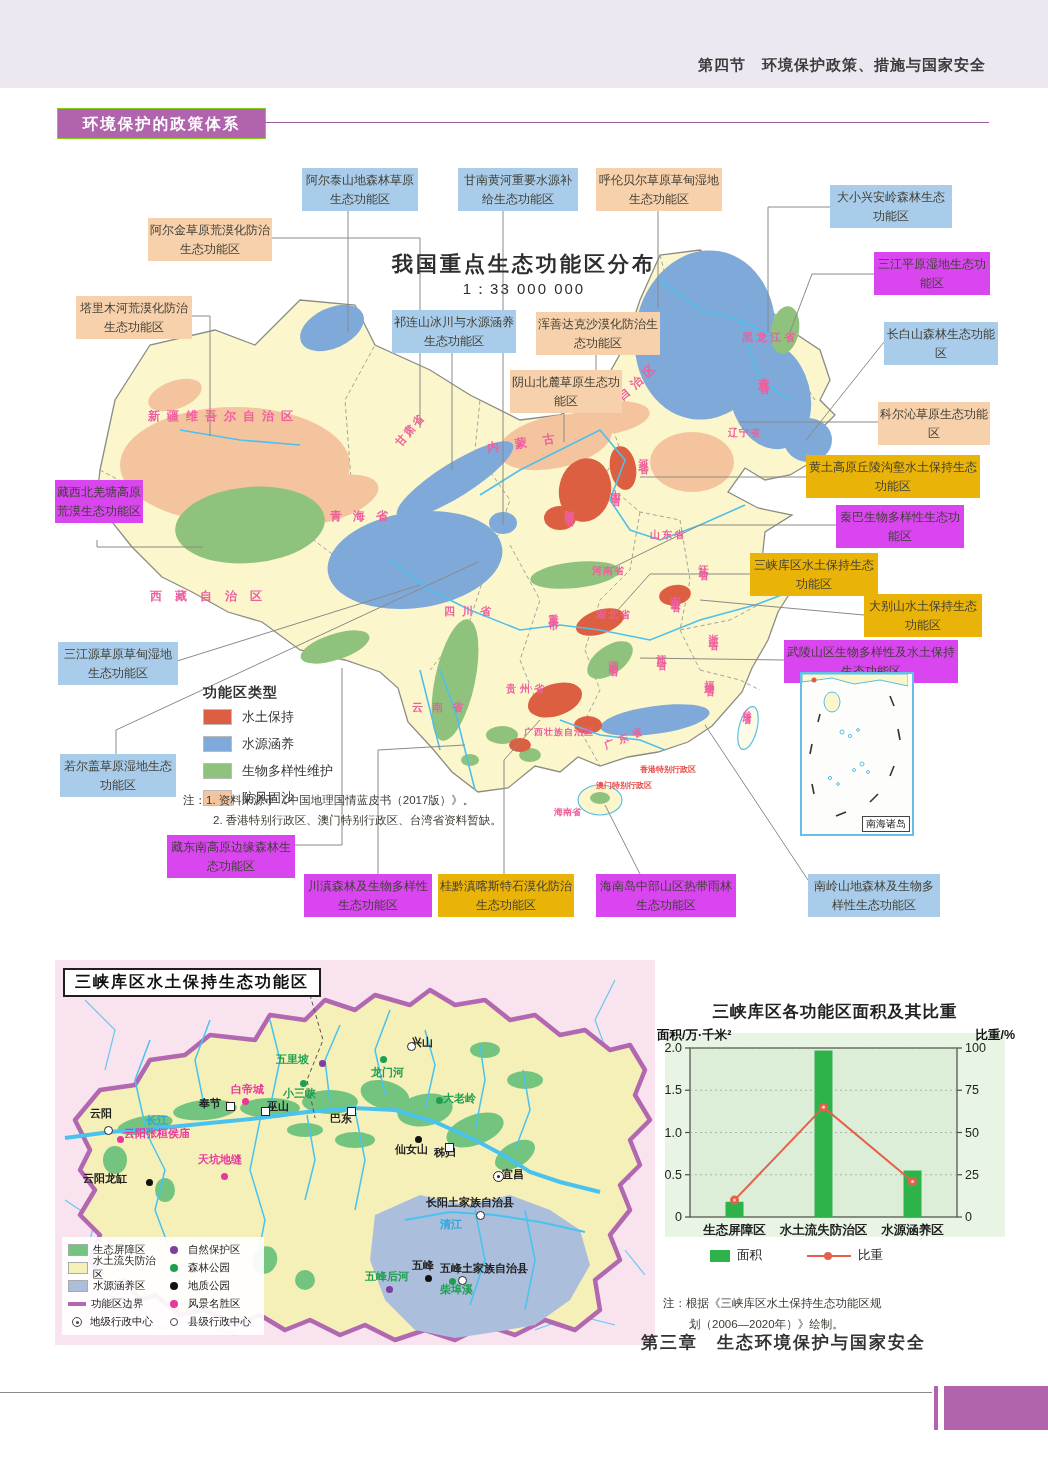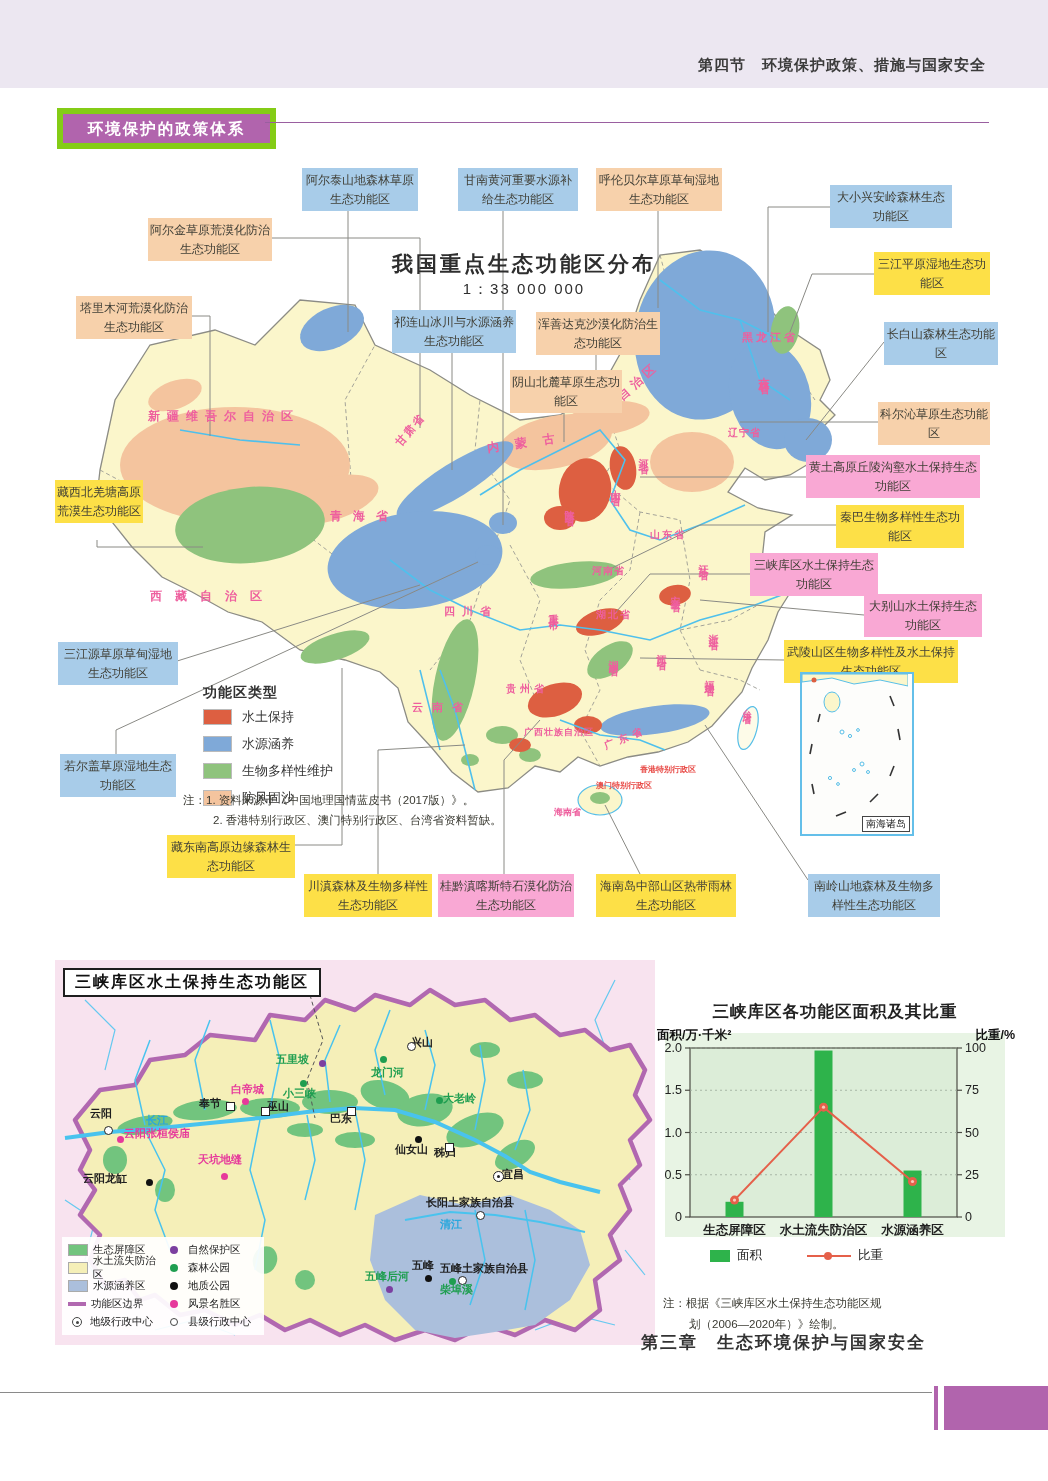--- a/index.html
+++ b/index.html
@@ -2,33 +2,33 @@
 <html><head>
 <meta charset="utf-8">
 <style>
   html,body{margin:0;padding:0;background:#ffffff;}
   .page{position:relative;width:1048px;height:1481px;background:#ffffff;overflow:hidden;
         font-family:"Liberation Sans","DejaVu Sans",sans-serif;color:#3c3c3c;}
   .abs{position:absolute;}
   
   .top-band{position:absolute;left:0;top:0;width:1048px;height:88px;background:#ece7f1;}
   .header-title{position:absolute;top:56px;right:62px;font-size:15px;font-weight:bold;color:#3b3b3b;letter-spacing:1px;}
-  .section-tag{position:absolute;left:57px;top:108px;width:207px;height:29px;background:#b164ad;border:6px solid #84cc16;
+  .section-tag{position:absolute;left:57px;top:108px;width:207px;height:29px;background:#b164ad;border:1px solid #84cc16;
                color:#fff;font-size:15.5px;font-weight:bold;text-align:center;line-height:29px;letter-spacing:2px;}
   .section-line{position:absolute;left:265px;top:122px;width:724px;border-top:1.5px solid #9a5fa0;}
   
   .map-svg{position:absolute;left:40px;top:150px;width:968px;height:800px;}
   .map-title{position:absolute;left:383px;top:250px;width:282px;text-align:center;font-size:21px;font-weight:bold;
              color:#2e2e2e;letter-spacing:3px;}
   .map-scale{position:absolute;left:383px;top:280px;width:282px;text-align:center;font-size:15px;color:#2e2e2e;letter-spacing:2px;}
   .callout{position:absolute;text-align:center;font-size:12px;line-height:1.55;color:#403f36;padding:3px 2px;}
   .callout.blue{background:#a8cce9;}
   .callout.orange{background:#f7d1ab;}
-  .callout.green{background:#fde047;}
-  .callout.red{background:#f9a8d4;}
+  .callout.green{background:#d946ef;}
+  .callout.red{background:#eab308;}
   .prov{position:absolute;color:#ee5f9e;font-weight:bold;white-space:nowrap;transform-origin:left top;}
   .prov.v{writing-mode:vertical-rl;text-orientation:upright;letter-spacing:3px;}
   .main-legend{position:absolute;left:203px;top:684px;font-size:13px;color:#333;}
   .main-legend .lg-title{font-weight:bold;font-size:14px;margin-bottom:6px;letter-spacing:1px;}
   .main-legend .lg-row{display:flex;align-items:center;margin-bottom:9px;}
   .main-legend .lg-sw{width:27px;height:14px;margin-right:10px;border:0.5px solid #bbb;}
   .map-note{position:absolute;left:183px;top:791px;font-size:11.5px;line-height:1.7;color:#3a3a32;}
   .map-note .n2{margin-left:30px;}
   .inset{position:absolute;left:800px;top:672px;width:110px;height:160px;border:2px solid #64bfe9;background:#fdfdfb;}
   .inset-label{position:absolute;right:2px;bottom:2px;border:1px solid #444;background:#fff;font-size:10px;padding:0 3px;color:#222;}

